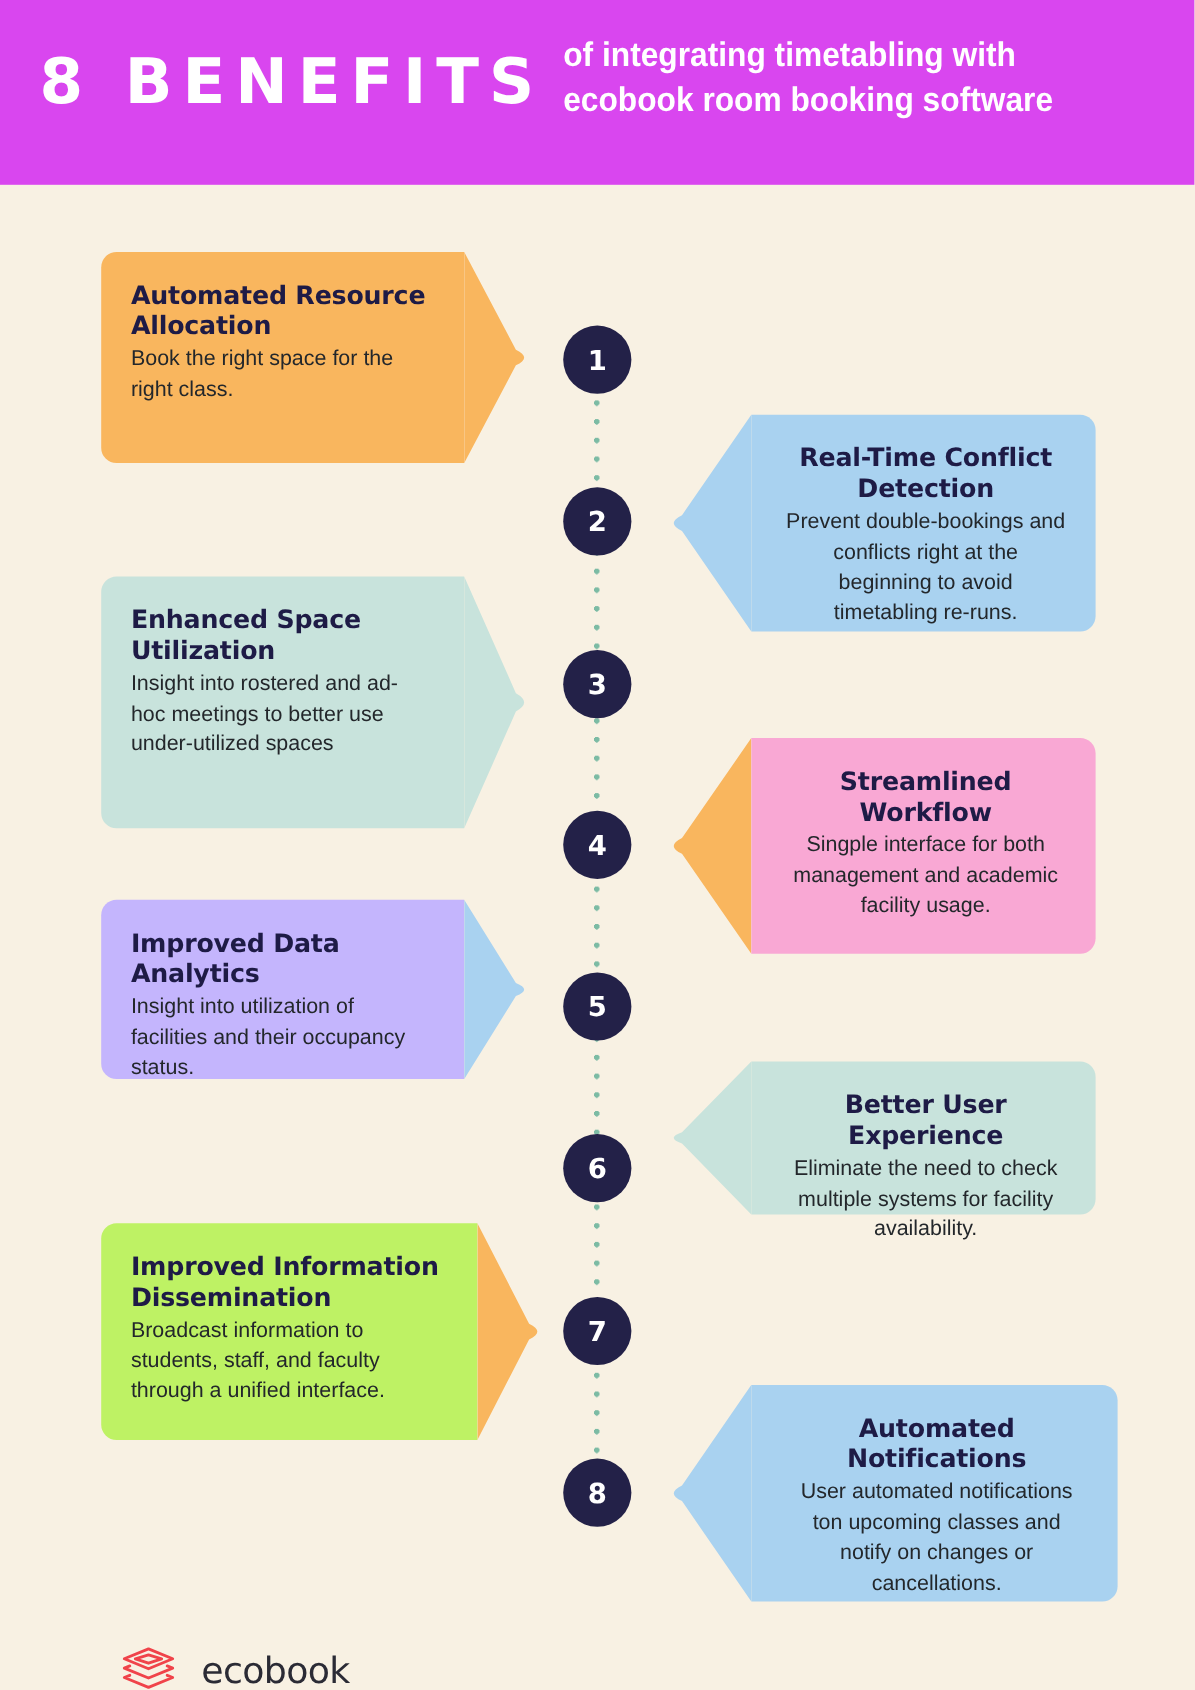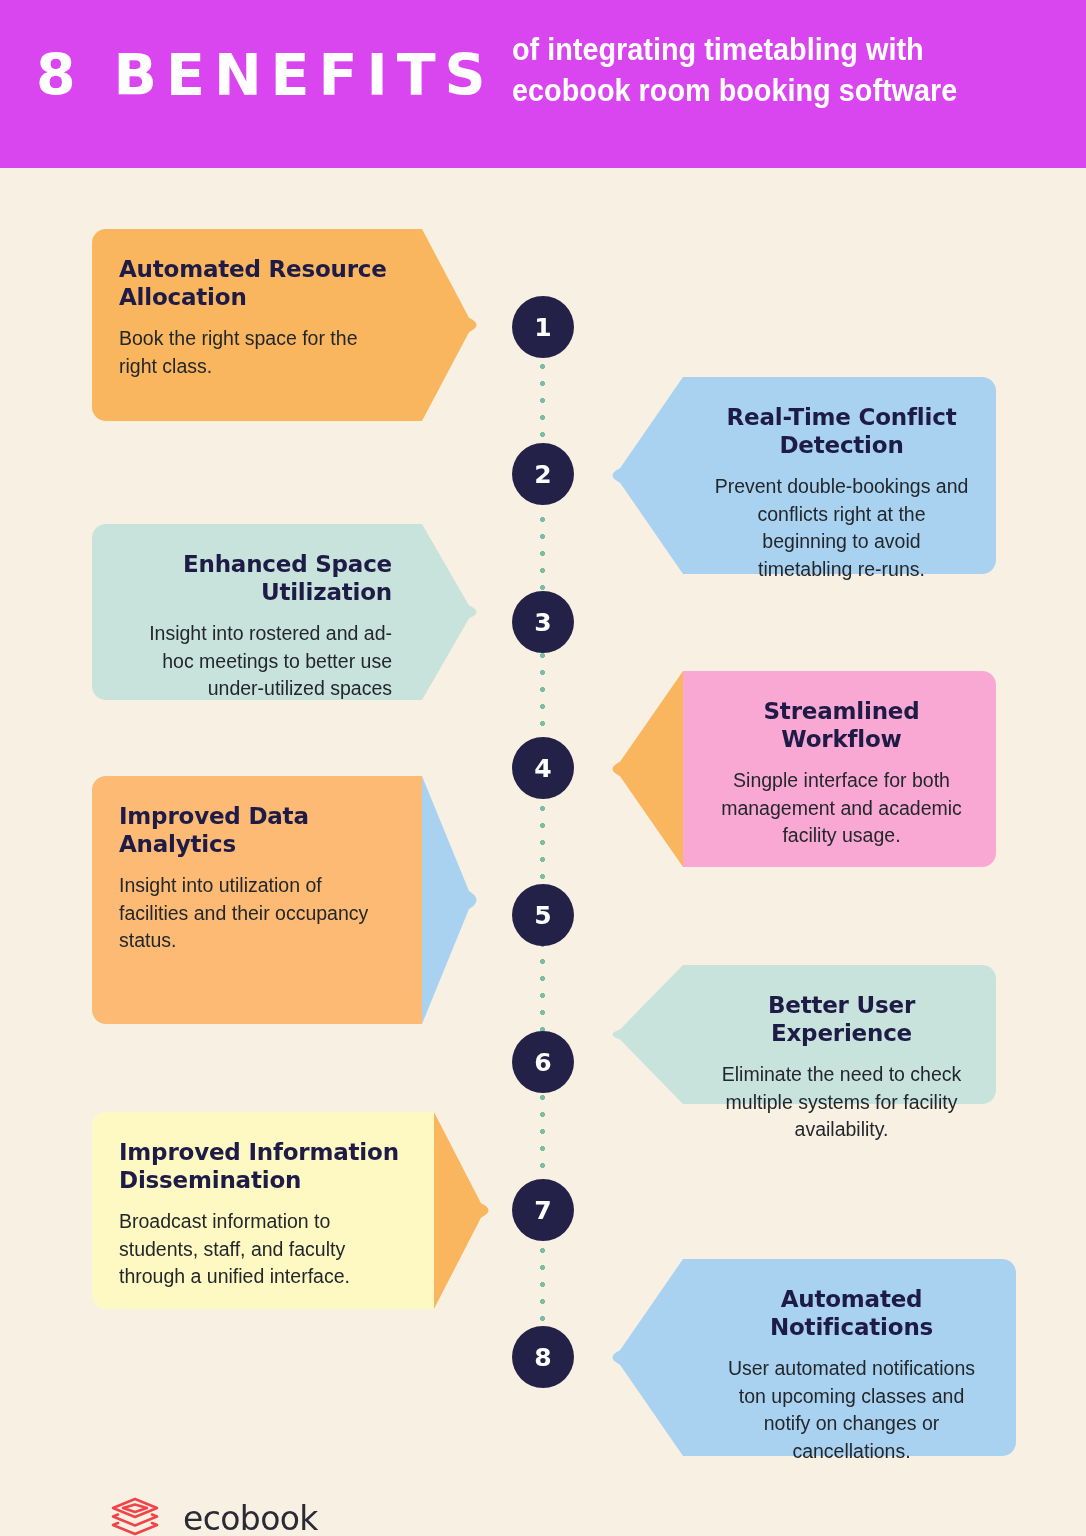--- a/index.html
+++ b/index.html
@@ -86,21 +86,21 @@
   }
   .card-title {
     font-family: "DejaVu Sans", sans-serif;
     font-weight: bold;
     font-size: 23px;
     line-height: 1.22;
     color: #1E1B46;
     letter-spacing: -0.2px;
   }
   .card-desc {
-    margin-top: 14px;
+    margin-top: 2px;
     font-family: "Liberation Sans", sans-serif;
     font-size: 19.5px;
     line-height: 1.42;
     color: #23272B;
   }
 
   
   .card.left {
     left: 92px;
     padding: 26px 30px 20px 27px;
@@ -177,21 +177,21 @@
         <svg viewBox="0 0 78 197" preserveAspectRatio="none">
           <path d="M78 0 L15 91.35 Q0 98.5 15 105.65 L78 197 Z" fill="#A9D2F0"></path>
         </svg>
       </div>
       <div class="card-title">Real-Time Conflict Detection</div>
       <div class="card-desc">Prevent double-bookings and conflicts right at the beginning to avoid timetabling re-runs.</div>
     </div>
     <div class="node" style="top: 443px;">
       <span>2</span>
     </div>
-    <div class="card left" style="top: 524px; height: 176px; width: 330px; background: rgb(200, 227, 220); left: 92px; text-align: right;">
+    <div class="card left" style="top: 524px; height: 229px; width: 330px; background: rgb(200, 227, 220); left: 92px;">
       <div class="tip">
         <svg viewBox="0 0 62 196" preserveAspectRatio="none">
           <path d="M0 0 L47 90.85 Q62 98 47 105.15 L0 196 Z" fill="#C8E3DC"></path>
         </svg>
       </div>
       <div class="card-title">Enhanced Space Utilization</div>
       <div class="card-desc">Insight into rostered and ad-hoc meetings to better use under-utilized spaces</div>
     </div>
     <div class="node" style="top: 591px;">
       <span>3</span>
@@ -201,21 +201,21 @@
         <svg viewBox="0 0 78 196" preserveAspectRatio="none">
           <path d="M78 0 L15 90.85 Q0 98 15 105.15 L78 196 Z" fill="#F9B65E"></path>
         </svg>
       </div>
       <div class="card-title">Streamlined Workflow</div>
       <div class="card-desc">Singple interface for both management and academic facility usage.</div>
     </div>
     <div class="node" style="top: 737px;">
       <span>4</span>
     </div>
-    <div class="card left" style="top: 776px; height: 248px; width: 330px; background: #fdba74; left: 92px;">
+    <div class="card left" style="top: 818px; height: 163px; width: 330px; background: #c4b5fd; left: 92px;">
       <div class="tip">
         <svg viewBox="0 0 62 195" preserveAspectRatio="none">
           <path d="M0 0 L47 90.35 Q62 97.5 47 104.65 L0 195 Z" fill="#A9D2F0"></path>
         </svg>
       </div>
       <div class="card-title">Improved Data Analytics</div>
       <div class="card-desc">Insight into utilization of facilities and their occupancy status.</div>
     </div>
     <div class="node" style="top: 884px;">
       <span>5</span>
@@ -225,21 +225,21 @@
         <svg viewBox="0 0 78 195" preserveAspectRatio="none">
           <path d="M78 0 L15 90.35 Q0 97.5 15 104.65 L78 195 Z" fill="#C8E3DC"></path>
         </svg>
       </div>
       <div class="card-title">Better User Experience</div>
       <div class="card-desc">Eliminate the need to check multiple systems for facility availability.</div>
     </div>
     <div class="node" style="top: 1031px;">
       <span>6</span>
     </div>
-    <div class="card left" style="top: 1112px; height: 197px; width: 342px; background: #fef9c3; left: 92px;">
+    <div class="card left" style="top: 1112px; height: 197px; width: 342px; background: #bef264; left: 92px;">
       <div class="tip">
         <svg viewBox="0 0 62 197" preserveAspectRatio="none">
           <path d="M0 0 L47 91.35 Q62 98.5 47 105.65 L0 197 Z" fill="#F9B65E"></path>
         </svg>
       </div>
       <div class="card-title">Improved Information Dissemination</div>
       <div class="card-desc">Broadcast information to students, staff, and faculty through a unified interface.</div>
     </div>
     <div class="node" style="top: 1179px;">
       <span>7</span>

